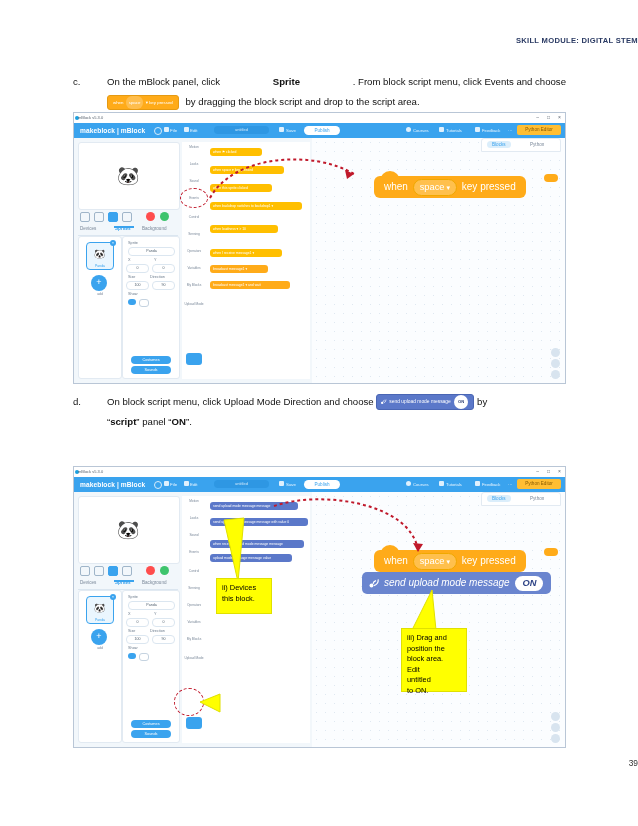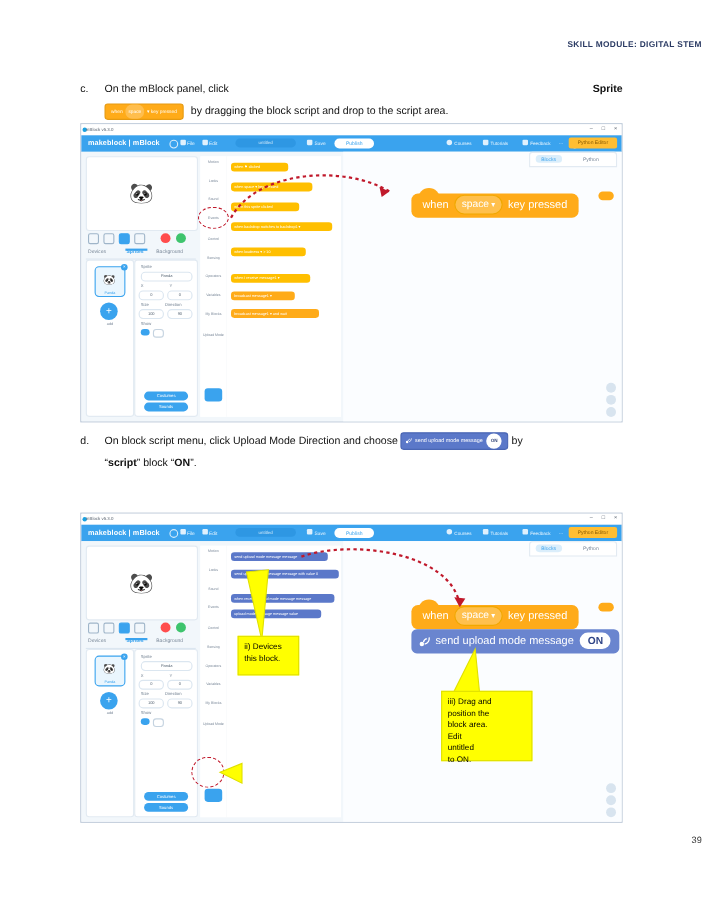--- a/index.html
+++ b/index.html
@@ -6,21 +6,21 @@
   body{width:638px;height:826px;position:relative;font-family:"Liberation Sans",sans-serif;color:#000;}
   .page{position:absolute;inset:0;width:638px;height:826px;overflow:hidden;}
 
   
   .runhead{position:absolute;top:36px;left:0;width:638px;text-align:right;padding-right:73px;
     font-size:7.6px;font-weight:bold;color:#2a3a63;letter-spacing:.3px;}
 
   
   .para{position:absolute;font-size:9.6px;line-height:20px;color:#111;text-align:justify;}
   .para .lbl{position:absolute;left:0;top:0;}
-  .para .body{display:block;margin-left:22px;}
+  .para .body{display:block;margin-left:34px;}
   .just{display:flex;justify-content:space-between;}
   b{font-weight:bold;}
 
   .chip{display:inline-block;vertical-align:middle;}
 
   
   .miniblk{height:13px;background:#ffab19;border:1px solid #e59a12;border-radius:3px;
     color:#fff;font-size:4.4px;line-height:13px;padding:0 5px;position:relative;white-space:nowrap;}
   .miniblk .slot{display:inline-block;background:#ffbe4d;border-radius:6px;padding:0 3px;margin:0 1px;}
 
@@ -147,20 +147,21 @@
 <div class="page">
 
   <div class="runhead">SKILL MODULE: DIGITAL STEM</div>
 
   <div class="para" style="left:73px;top:72px;width:493px;">
     <span class="lbl">c.</span>
     <span class="body">
       <span class="just">
         <span>On the mBlock panel, click </span>
         <b>Sprite</b>
+        <span>. From block script menu, click Events and choose</span>
       </span>
       <span style="display:block;">
         <span class="chip miniblk">
           <span>when</span>
           <span class="slot">space</span>
           <span>▾</span>
           <span>key pressed</span>
         </span>
         <span style="margin-left:4px;">by dragging the block script and drop to the script area.</span>
       </span>
@@ -309,21 +310,21 @@
             <circle cx="3" cy="7" r="1.6" fill="#fff"></circle>
             <path d="M4.2,5.6 A3.2,3.2 0 0 1 6.6,3.1" stroke="#fff" stroke-width="1" fill="none"></path>
             <path d="M5.2,7 A5,5 0 0 0 8.6,2.2" stroke="#fff" stroke-width="1" fill="none"></path>
           </svg>
           <span>send upload mode message</span>
           <span class="oval">ON</span>
         </span>
         <span>by</span>
       </span>
       <span style="display:block;">
-        <span>“</span><b>script</b><span>” block “</span><b>ON</b><span>”.</span>
+        <span>“</span><b>script</b><span>” panel “</span><b>ON</b><span>”.</span>
       </span>
     </span>
   </div>
 
   <div class="shot" style="left:73px;top:466px;width:493px;height:282px;">
 
     <div class="winbar">
       <span class="wdot"></span>
       <span class="wtitle">mBlock v5.3.0</span>
       <span class="wctl" style="right:26px;">–</span>
@@ -430,21 +431,21 @@
         </div>
 
         <div class="bigblk hat" style="left:62px;top:58px;">
           <span>when</span>
           <span class="slot">
             <span>space</span><span class="caret">▾</span>
           </span>
           <span>key pressed</span>
         </div>
 
-        <div class="bluebig" style="left:62px;top:80px;">
+        <div class="bluebig" style="left:50px;top:80px;font-style:italic;">
           <svg class="antbig" viewBox="0 0 12 12">
             <circle cx="3.5" cy="8.5" r="2" fill="#fff"></circle>
             <path d="M5,6.8 A4,4 0 0 1 8,3.6" stroke="#fff" stroke-width="1.2" fill="none"></path>
             <path d="M6,8.6 A6,6 0 0 0 10.2,2.4" stroke="#fff" stroke-width="1.2" fill="none"></path>
           </svg>
           <span>send upload mode message</span>
           <span class="oval">ON</span>
         </div>
 
         <span style="position:absolute;right:7px;top:56px;width:14px;height:8px;border-radius:4px;background:#ffab19;"></span>
@@ -464,21 +465,21 @@
         <path d="M20,66 L6,4 L26,2 Z" fill="#ffff00" stroke="#e0e000" stroke-width="1"></path>
       </svg>
       <div class="callout" style="left:142px;top:86px;width:56px;height:36px;">
         <span>ii) Devices</span><br>
         <span>this block.</span>
       </div>
 
       <svg style="position:absolute;left:322px;top:90px;width:42px;height:48px;overflow:visible;">
         <path d="M36,8 L16,48 L40,48 Z" fill="#ffff00" stroke="#e0e000" stroke-width="1"></path>
       </svg>
-      <div class="callout" style="left:327px;top:136px;width:83px;height:64px;">
+      <div class="callout" style="left:327px;top:136px;width:66px;height:64px;">
         <span>iii) Drag and</span><br>
         <span>position the</span><br>
         <span>block area.</span><br>
         <span>Edit</span><br>
         <span>untitled</span><br>
         <span>to ON.</span>
       </div>
 
       <svg style="position:absolute;left:124px;top:200px;width:26px;height:22px;overflow:visible;">
         <path d="M2,10 L22,2 L22,20 Z" fill="#ffff00" stroke="#e0e000" stroke-width="1"></path>

